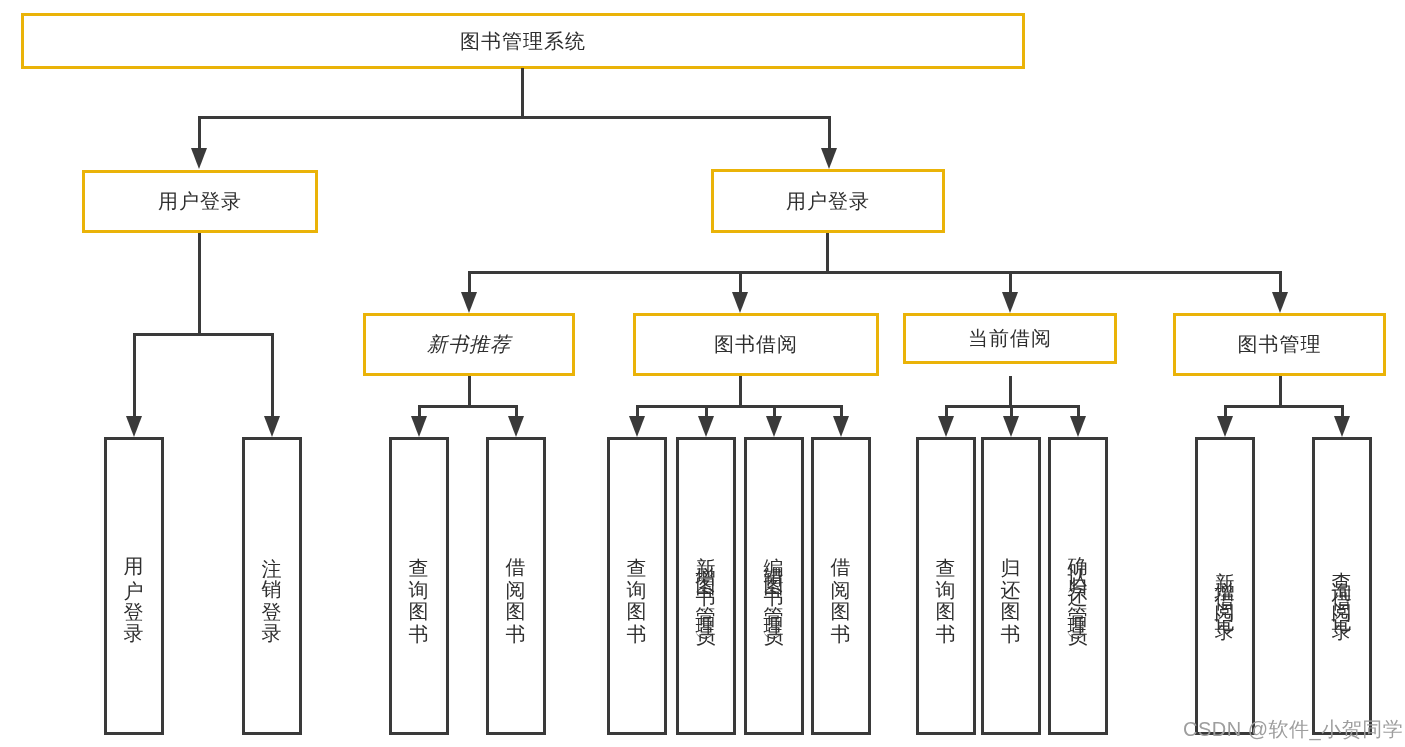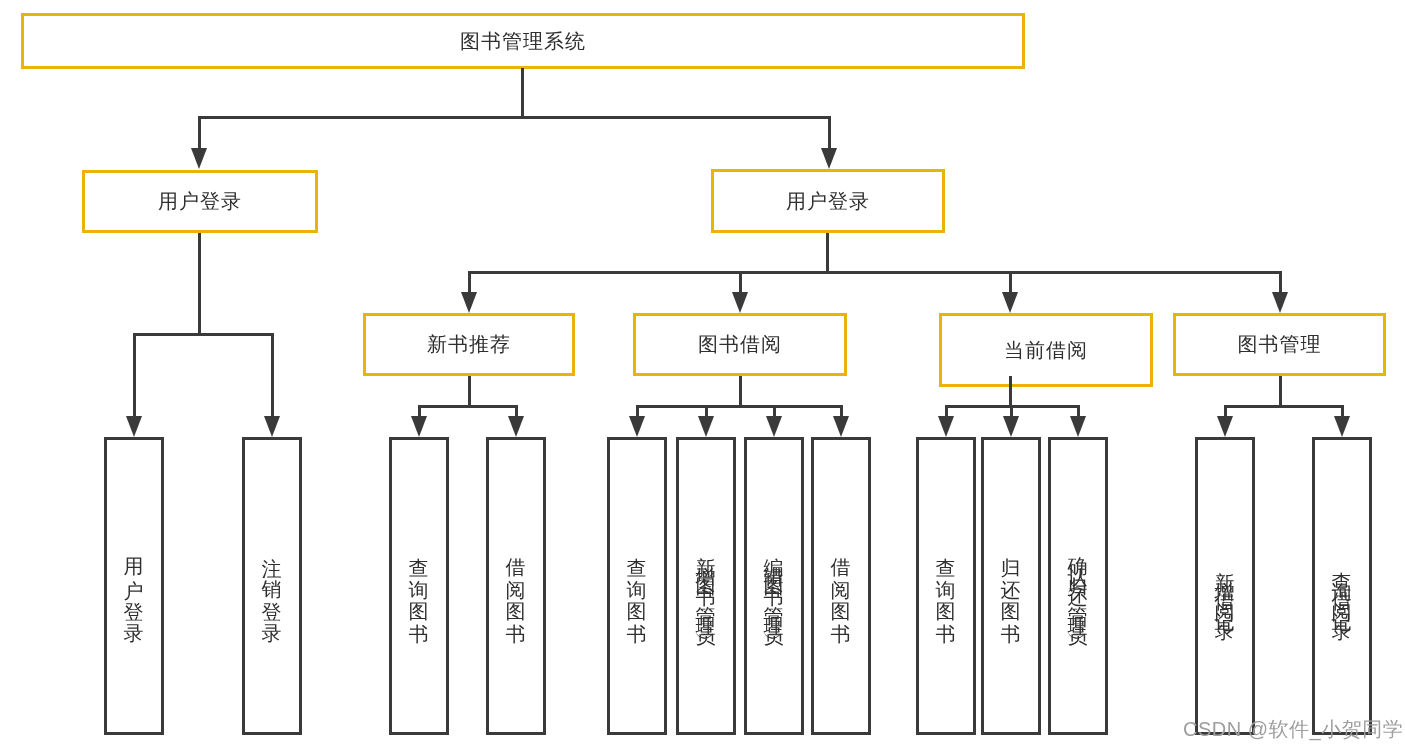--- a/index.html
+++ b/index.html
@@ -84,23 +84,23 @@
 </head>
 <body>
 
 <div class="canvas">
 
   <div class="box" style="left:21px; top:13px; width:1004px; height:56px;">图书管理系统</div>
 
   <div class="box" style="left:82px; top:170px; width:236px; height:63px;">用户登录</div>
   <div class="box" style="left:711px; top:169px; width:234px; height:64px;">用户登录</div>
 
-  <div class="box" style="left:363px; top:313px; width:212px; height:63px;">新书推荐</div>
-  <div class="box" style="left:633px; top:313px; width:214px; height:63px;">图书借阅</div>
-  <div class="box" style="left:903px; top:313px; width:214px; height:74px;margin-left:36px;">当前借阅</div>
+  <div class="box" style="left:363px; top:313px; width:212px; height:63px;font-style:italic;">新书推荐</div>
+  <div class="box" style="left:633px; top:313px; width:246px; height:63px;">图书借阅</div>
+  <div class="box" style="left:903px; top:313px; width:214px; height:51px;">当前借阅</div>
   <div class="box" style="left:1173px; top:313px; width:213px; height:63px;">图书管理</div>
 
   <div class="leaf ls-lg" style="left:104px;">
     <span>用户登录</span>
   </div>
   <div class="leaf ls-lg" style="left:242px;">
     <span>注销登录</span>
   </div>
 
   <div class="leaf ls-lg" style="left:389px;">

